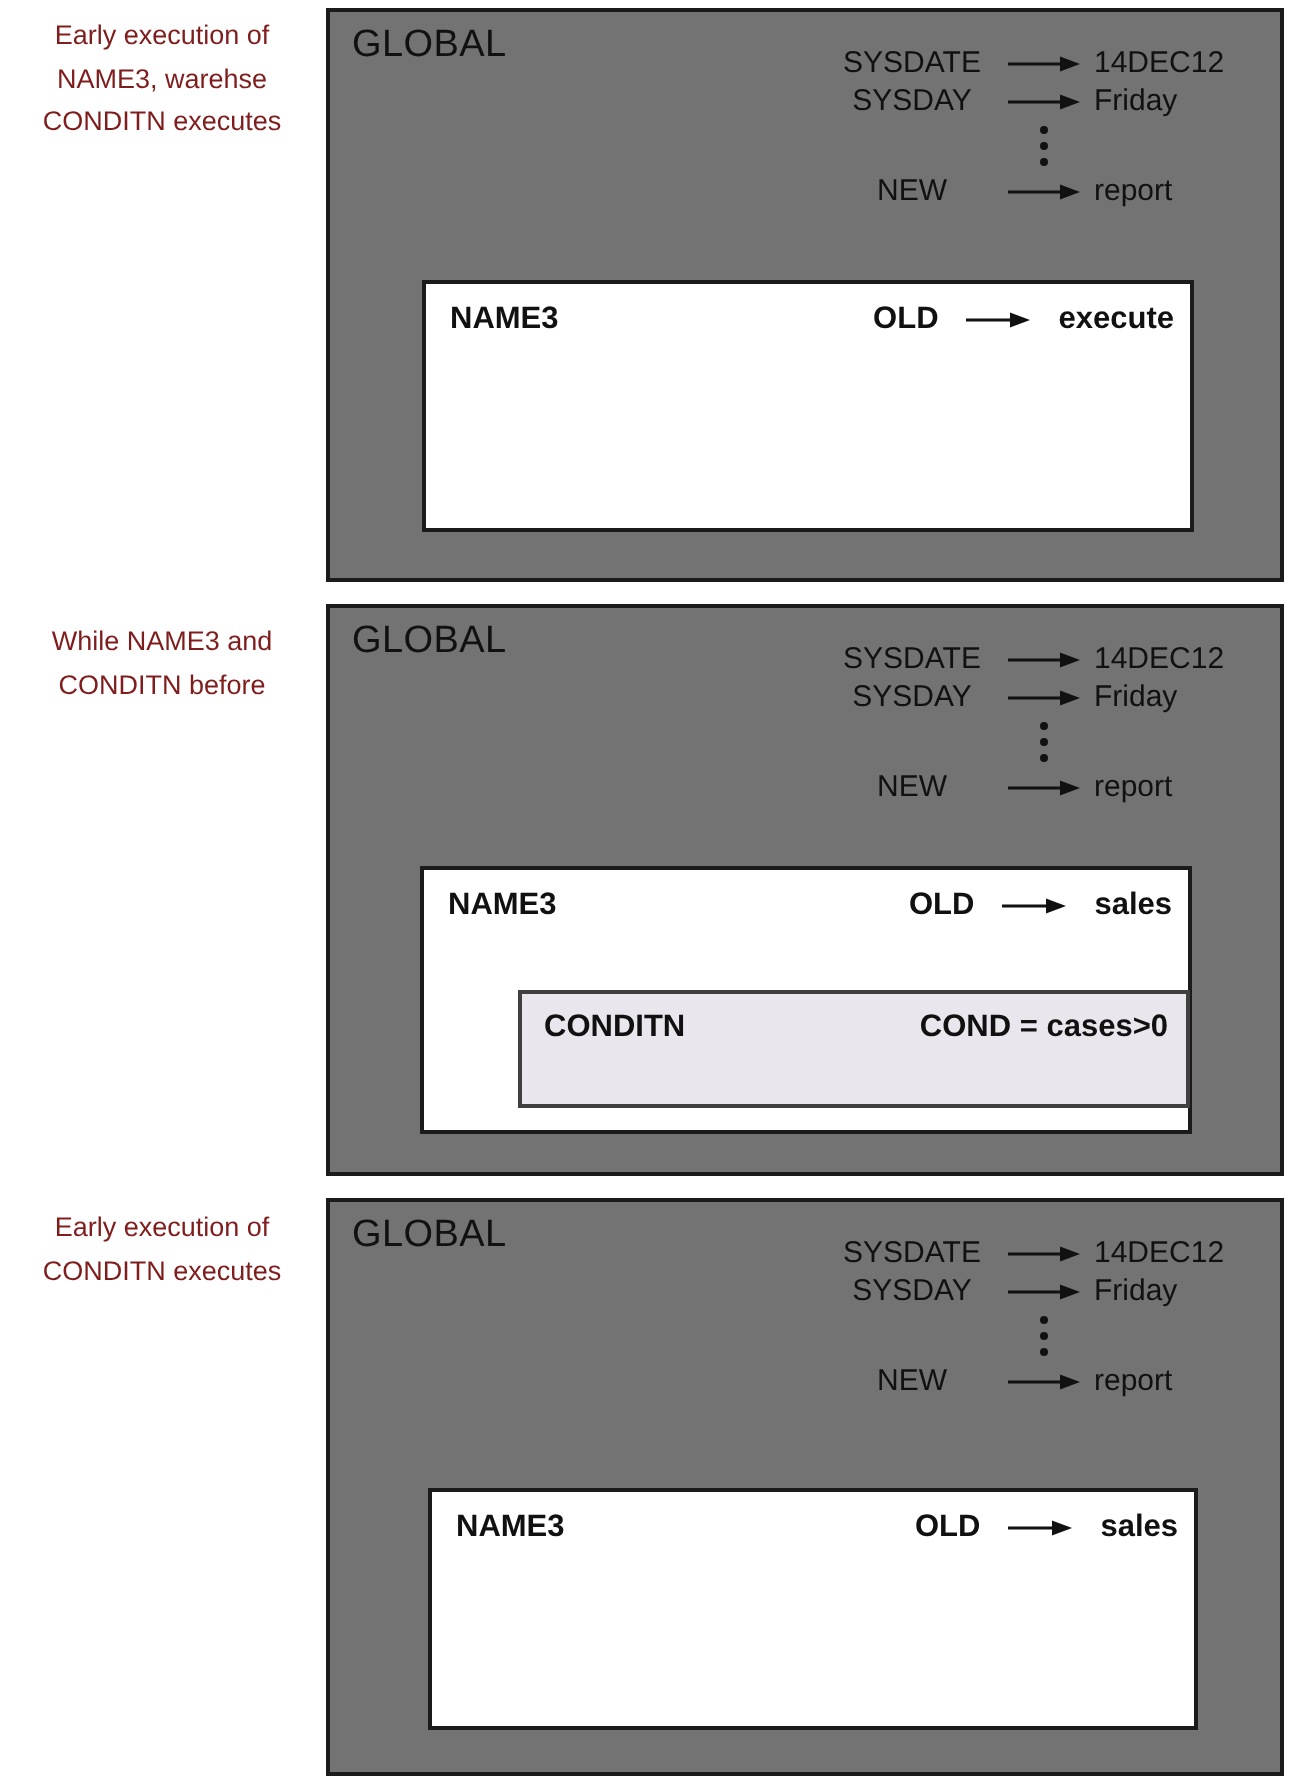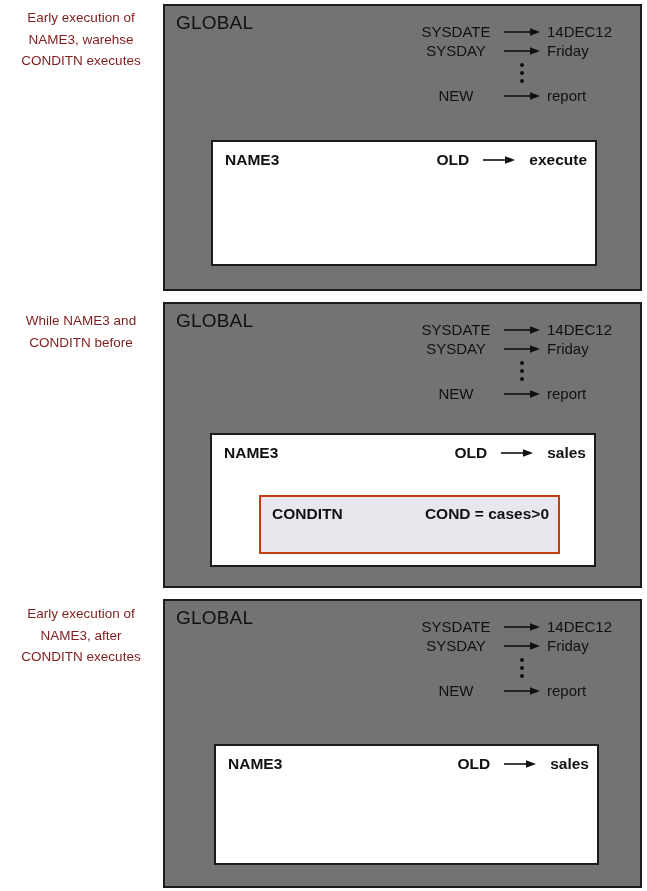--- a/index.html
+++ b/index.html
@@ -72,23 +72,23 @@
     position:absolute;left:12px;top:9px;
     font-size:15.5px;white-space:nowrap;
   }
   .scoperow{
     position:absolute;right:8px;top:9px;
     display:flex;align-items:center;gap:14px;
     font-size:15.5px;white-space:nowrap;
   }
 
   .conditn-box{
-    position:absolute;left:47px;top:60px;width:301px;height:59px;
+    position:absolute;left:47px;top:60px;width:336px;height:59px;
     background:#eae6ee;
-    border:2px solid #c2410c;
+    border:2px solid #404040;
     box-sizing:border-box;
     padding-left:41px;
   }
   .conditn-box .scope-title{left:11px;top:8px;}
   .binding{
     position:absolute;right:9px;top:8px;
     font-size:15.5px;white-space:nowrap;
   }
   svg{display:block;}
 </style>
@@ -222,21 +222,20 @@
           <div class="scope-title">CONDITN</div>
           <div class="binding">COND = cases&gt;0</div>
         </div>
       </div>
     </div>
   </section>
 
   <section class="panel p3">
     <div class="caption">
       <div>Early execution of</div>
-      <div>NAME3, after</div>
       <div>CONDITN executes</div>
     </div>
     <div class="global-box">
       <div class="global-title">GLOBAL</div>
       <div class="vars">
         <div class="vrow">
           <span class="vname">SYSDATE</span>
           <span class="varrow">
               <svg width="36" height="10" viewBox="0 0 36 10">
                 <line x1="0" y1="5" x2="27" y2="5" stroke="#111" stroke-width="1.6"></line>

